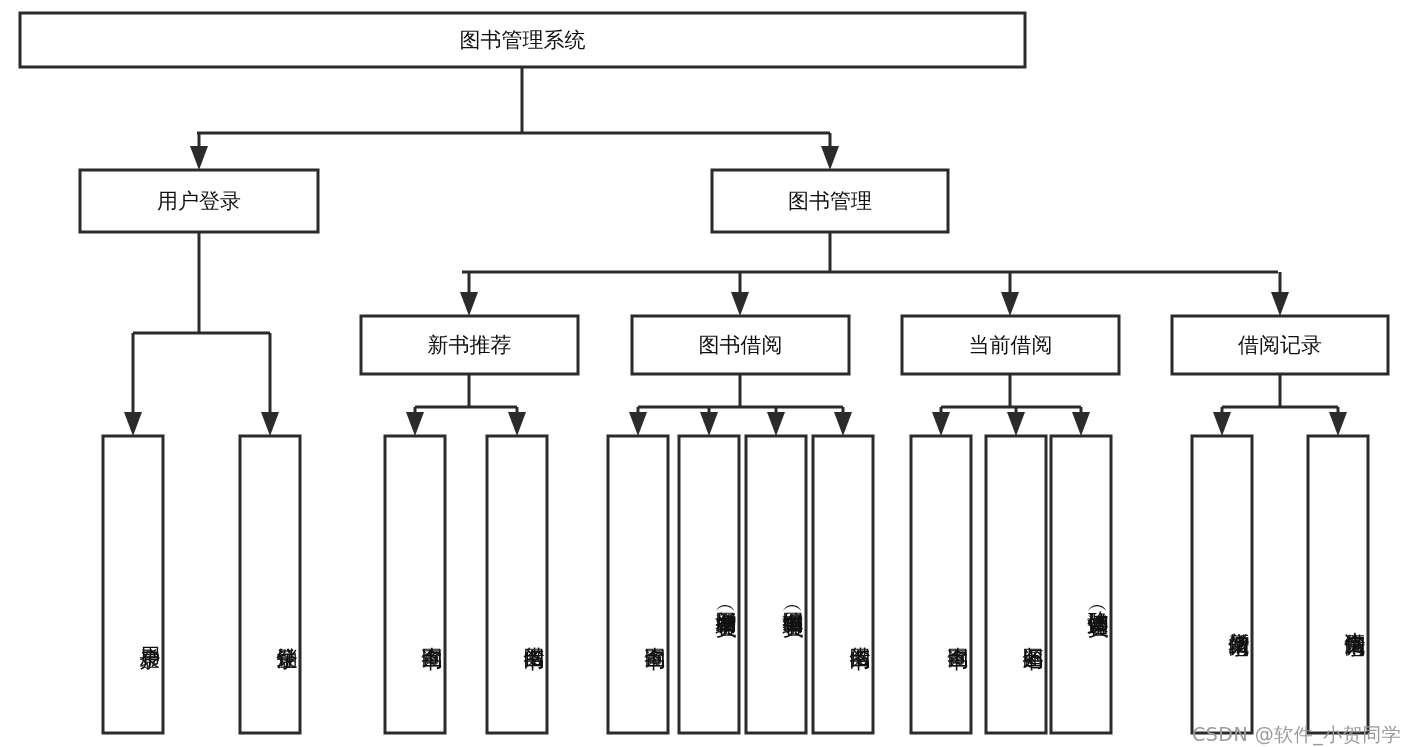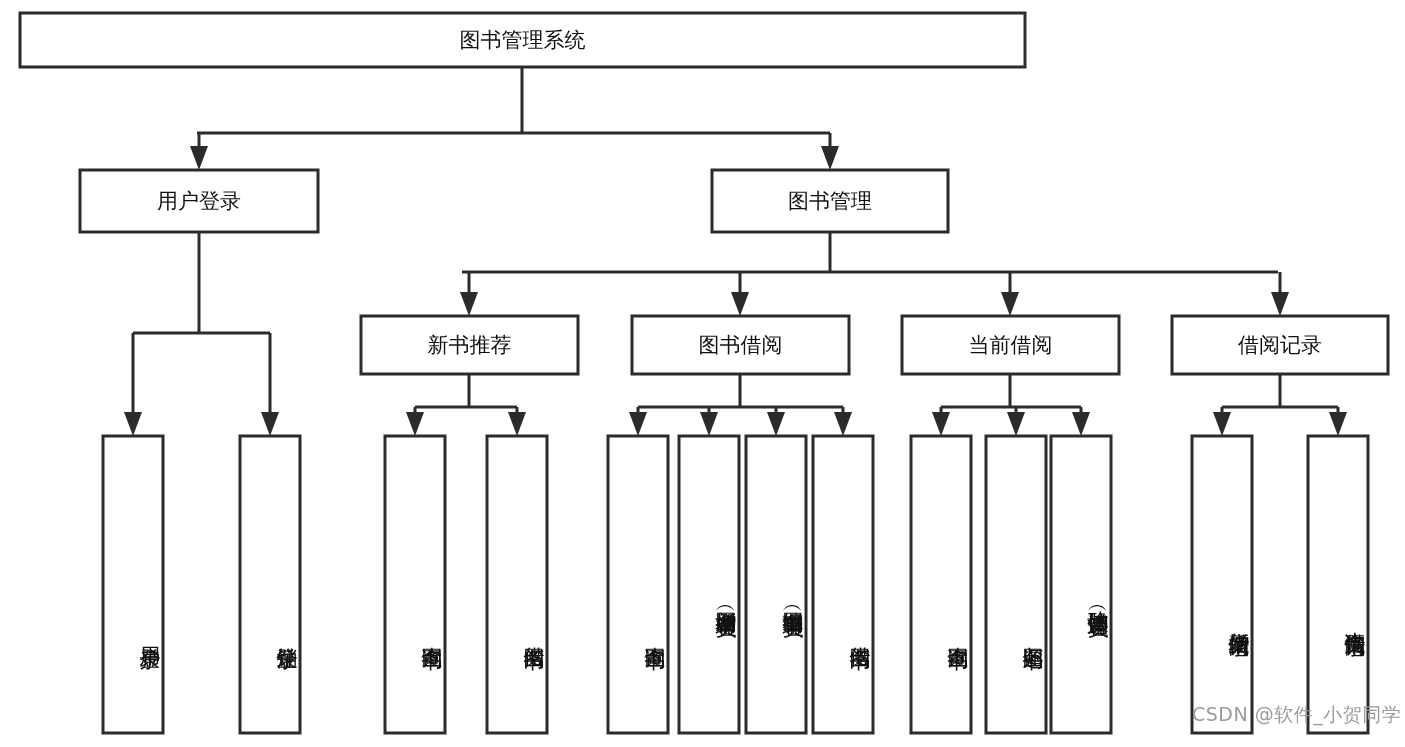--- a/index.html
+++ b/index.html
@@ -204,15 +204,15 @@
         <span style="padding-top: 27px;">确认归还（管理员）</span>
       </div>
       <div class="node-label-v" style="left: 1192px; top: 436px; width: 60px; height: 297px;">
         <span style="padding-top: 67.5px;">新增借阅记录</span>
       </div>
       <div class="node-label-v" style="left: 1308px; top: 436px; width: 60px; height: 297px;">
         <span style="padding-top: 67.5px;">查询借阅记录</span>
       </div>
     </div>
 
-  <div class="watermark" style="left: 1192px; top: 702px;">CSDN @软件_小贺同学</div>
+  <div class="watermark" style="left: 1192px; top: 722px;">CSDN @软件_小贺同学</div>
 
 </div>
 
 </body></html>

